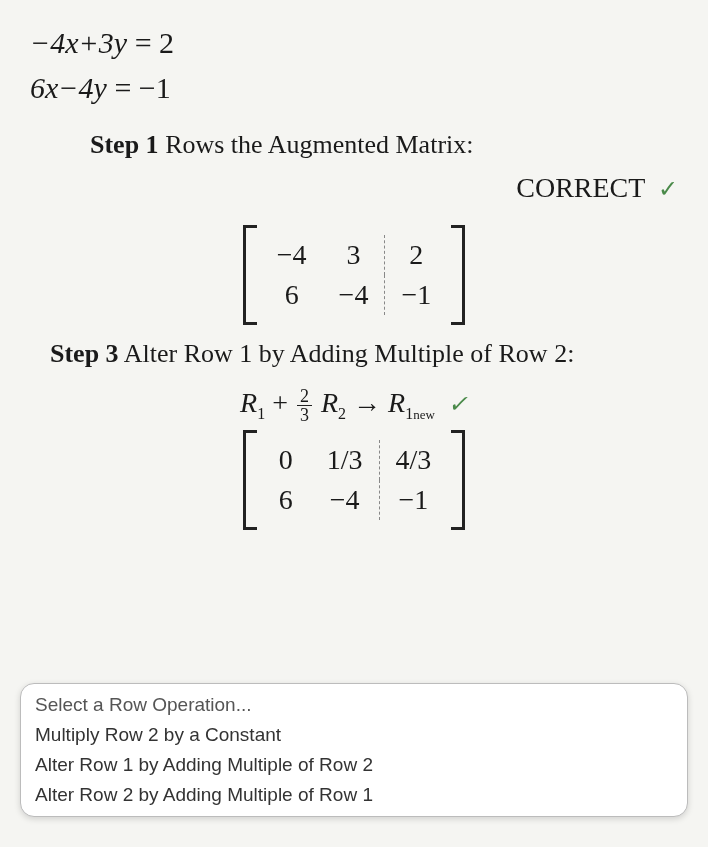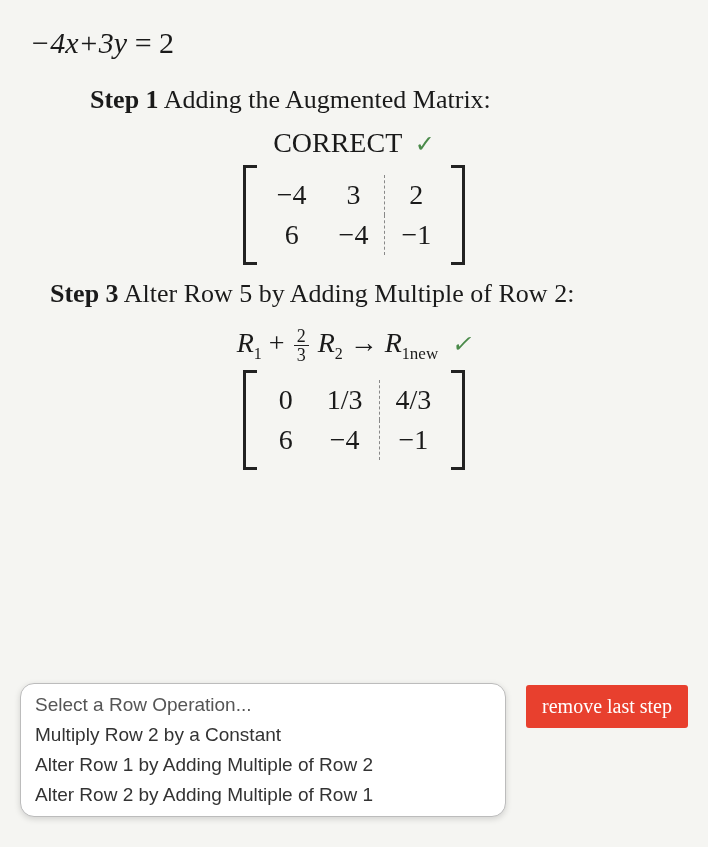--- a/index.html
+++ b/index.html
@@ -23,23 +23,23 @@
     .eq-line { white-space: nowrap; }
     .step-header {
       font-size: 26px;
       margin: 18px 0 12px 0;
       text-align: left;
       padding-left: 60px;
     }
     .step-header.step2 { padding-left: 20px; }
     .step-label { font-weight: bold; }
     .correct-line {
-      text-align: center;
+      text-align: right;
       font-size: 28px;
-      margin-bottom: 10px;
+      margin-bottom: 25px;
     }
     .check {
       color: #4a8a4a;
       font-size: 24px;
       margin-left: 6px;
     }
     .matrix-wrap {
       display: flex;
       justify-content: center;
       align-items: center;
@@ -72,21 +72,21 @@
     .matrix .aug {
       border-left: 1px dashed #888;
     }
     .row-op {
       text-align: center;
       font-size: 28px;
       font-style: italic;
       margin: 18px 0 10px 0;
     }
     .row-op .sub { font-size: 16px; vertical-align: sub; font-style: normal; }
-    .row-op .subnew { font-size: 17px; vertical-align: sub; font-style: normal; }
+    .row-op .subnew { font-size: 13px; vertical-align: sub; font-style: normal; }
     .frac {
       display: inline-block;
       vertical-align: middle;
       text-align: center;
       font-size: 18px;
       line-height: 1;
       font-style: normal;
       margin: 0 2px;
     }
     .frac .n { display: block; border-bottom: 1.5px solid #222; padding: 0 3px; }
@@ -135,25 +135,30 @@
   </style>
 </head>
 <body>
 
 <div class="equations">
   <div class="eq-line">
     <span>−4x+3y</span>
     <span class="num"> = </span>
     <span class="num">2</span>
   </div>
+  <div class="eq-line">
+    <span>6x−4y</span>
+    <span class="num"> = </span>
+    <span class="num">−1</span>
+  </div>
 </div>
 
 <div class="step-header">
   <span class="step-label">Step 1</span>
-  <span>Adding the Augmented Matrix:</span>
+  <span>Rows the Augmented Matrix:</span>
 </div>
 
 <div class="correct-line">
   <span>CORRECT</span>
   <span class="check">✓</span>
 </div>
 
 <div class="matrix-wrap">
   <div class="matrix">
     <div class="bracket left"></div>
@@ -170,21 +175,21 @@
         <td class="aug">−1</td>
       </tr>
     </tbody>
       </table>
     <div class="bracket right"></div>
   </div>
 </div>
 
 <div class="step-header step2">
   <span class="step-label">Step 3</span>
-  <span>Alter Row 5 by Adding Multiple of Row 2:</span>
+  <span>Alter Row 1 by Adding Multiple of Row 2:</span>
 </div>
 
 <div class="row-op">
   <span>R</span><span class="sub">1</span>
   <span style="font-style:normal"> + </span>
   <span class="frac"><span class="n">2</span><span class="d">3</span></span>
   <span>R</span><span class="sub">2</span>
   <span style="font-style:normal"> → </span>
   <span>R</span><span class="sub">1</span><span class="subnew">new</span>
   <span class="check">✓</span>
@@ -211,14 +216,13 @@
   </div>
 </div>
 
 <div class="controls">
   <div class="dropdown">
     <div class="dropdown-item header">Select a Row Operation...</div>
     <div class="dropdown-item">Multiply Row 2 by a Constant</div>
     <div class="dropdown-item">Alter Row 1 by Adding Multiple of Row 2</div>
     <div class="dropdown-item">Alter Row 2 by Adding Multiple of Row 1</div>
   </div>
-  <button class="remove-btn">remove last step</button>
 </div>
 
 </body></html>

